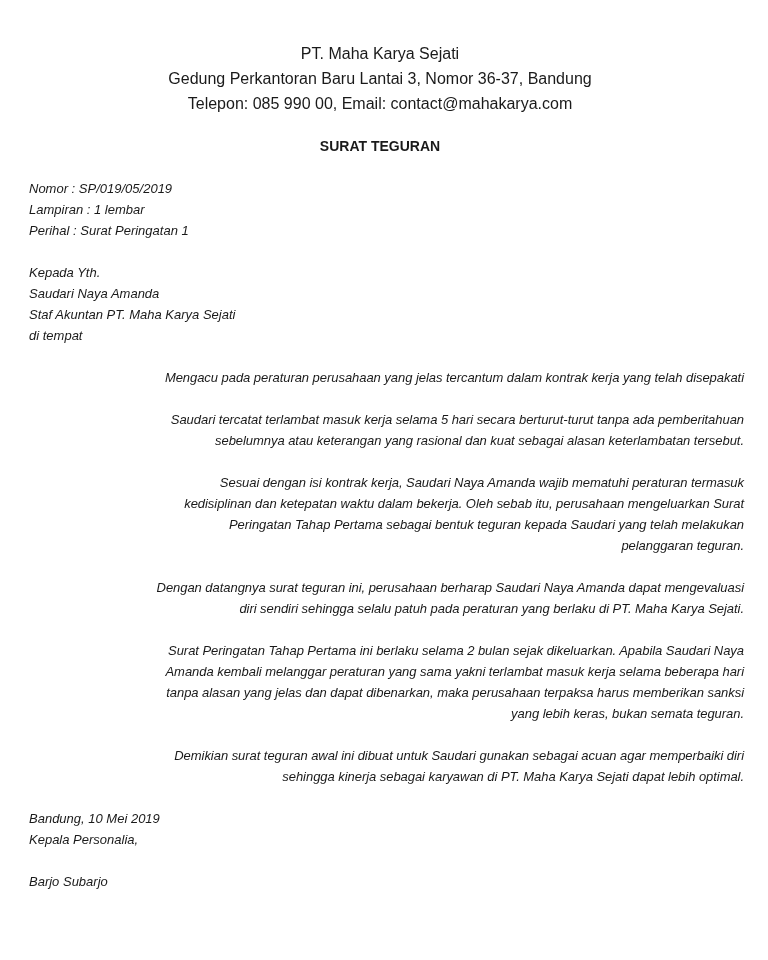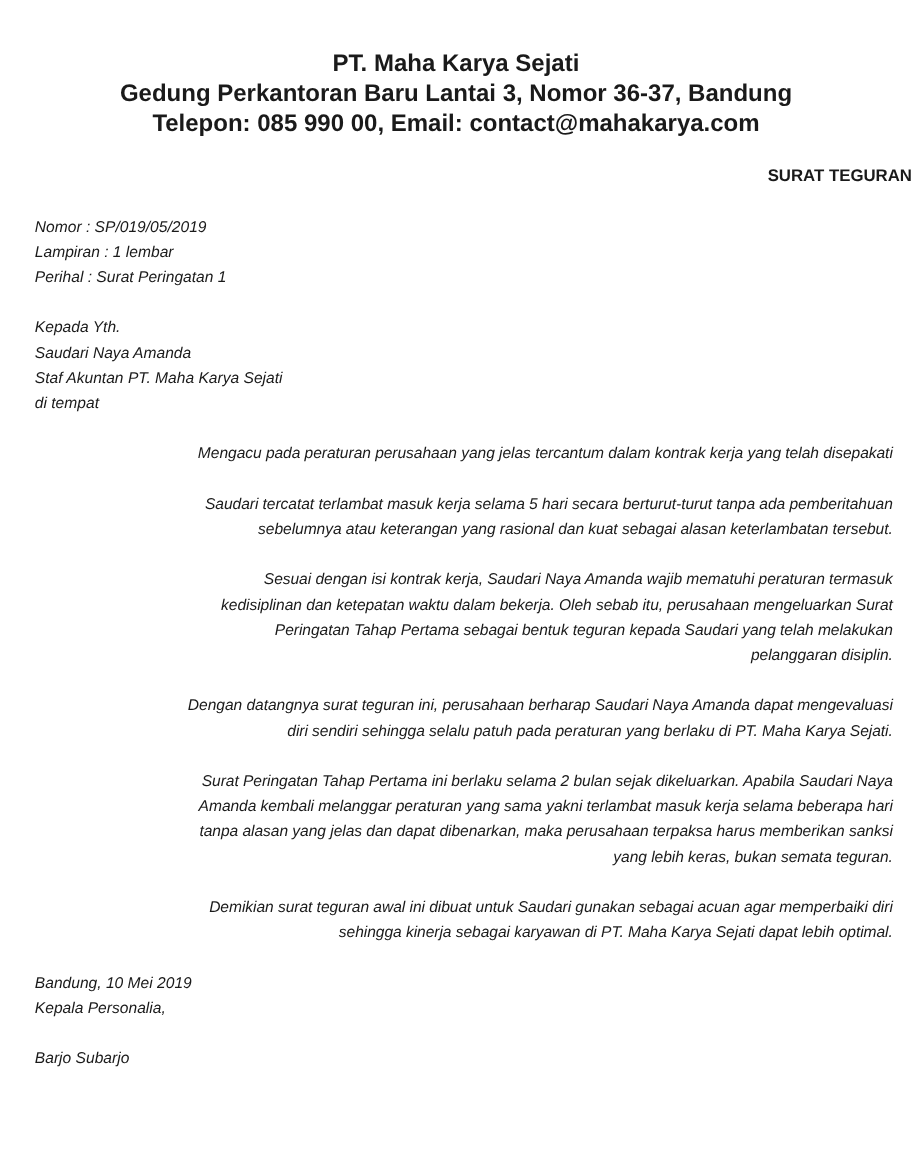--- a/index.html
+++ b/index.html
@@ -20,31 +20,31 @@
       left: 0; top: 0;
       width: 768px;
       height: 960px;
     }
     .letterhead {
       position: absolute;
       top: 41px;
       left: 0;
       width: 760px;
       text-align: center;
-      font-weight: bold;
-      font-size: 20px;
+      font-weight: normal;
+      font-size: 16px;
       line-height: 25px;
     }
     .letterhead div { white-space: nowrap; }
     .title {
       position: absolute;
       top: 137px;
       left: 0;
       width: 760px;
-      text-align: right;
+      text-align: center;
       font-weight: bold;
       font-size: 14px;
       line-height: 18px;
     }
     .body {
       position: absolute;
       left: 29px;
       top: 178px;
       width: 715px;
       font-size: 13px;
@@ -92,21 +92,21 @@
     <div class="para">
       <div class="line">Saudari tercatat terlambat masuk kerja selama 5 hari secara berturut-turut tanpa ada pemberitahuan</div>
       <div class="line">sebelumnya atau keterangan yang rasional dan kuat sebagai alasan keterlambatan tersebut.</div>
     </div>
     <div class="gap"></div>
 
     <div class="para">
       <div class="line">Sesuai dengan isi kontrak kerja, Saudari Naya Amanda wajib mematuhi peraturan termasuk</div>
       <div class="line">kedisiplinan dan ketepatan waktu dalam bekerja. Oleh sebab itu, perusahaan mengeluarkan Surat</div>
       <div class="line">Peringatan Tahap Pertama sebagai bentuk teguran kepada Saudari yang telah melakukan</div>
-      <div class="line">pelanggaran disiplin.</div>
+      <div class="line">pelanggaran teguran.</div>
     </div>
     <div class="gap"></div>
 
     <div class="para">
       <div class="line">Dengan datangnya surat teguran ini, perusahaan berharap Saudari Naya Amanda dapat mengevaluasi</div>
       <div class="line">diri sendiri sehingga selalu patuh pada peraturan yang berlaku di PT. Maha Karya Sejati.</div>
     </div>
     <div class="gap"></div>
 
     <div class="para">

